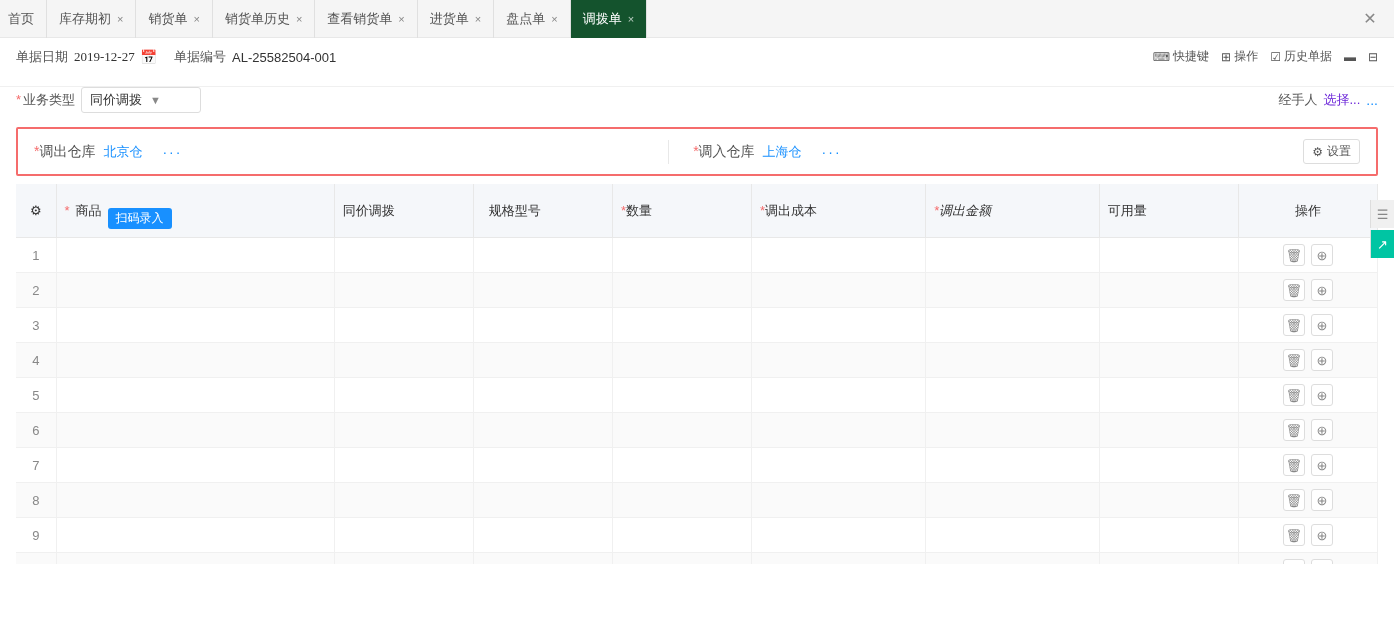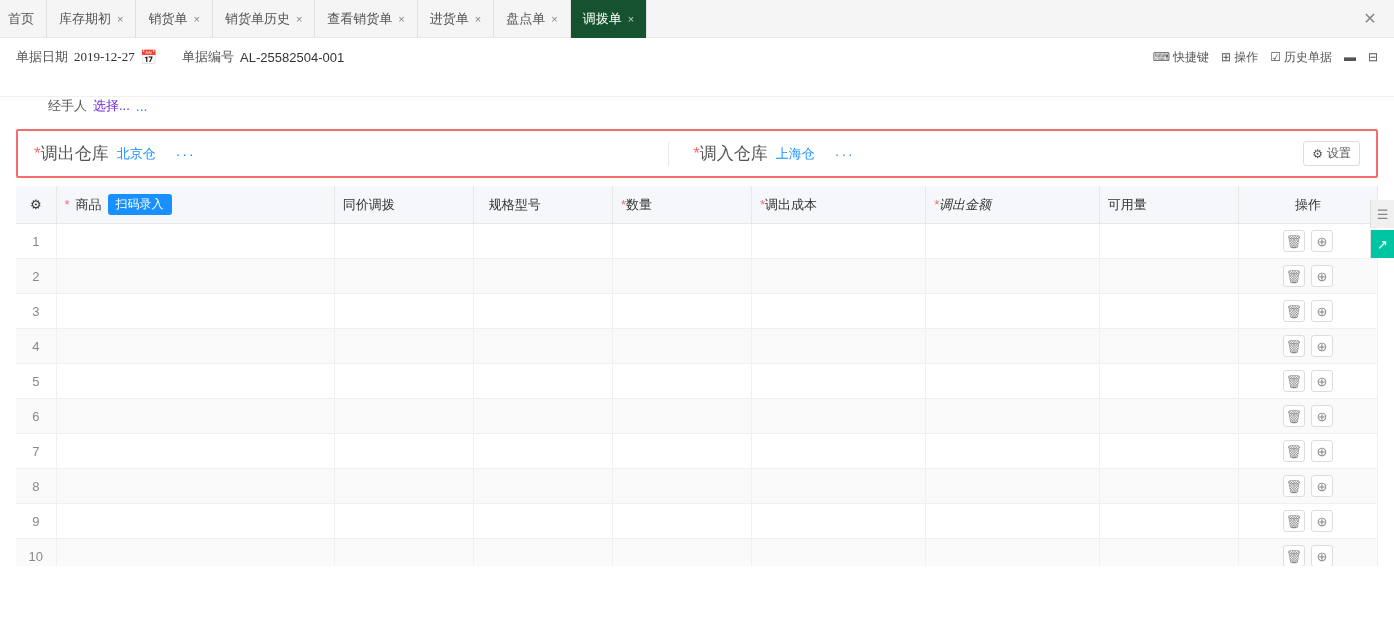--- a/index.html
+++ b/index.html
@@ -26,21 +26,21 @@
     .window-close {
       margin-left: auto; display: flex; align-items: center; justify-content: center;
       width: 32px; height: 32px; cursor: pointer; color: #888; font-size: 16px;
     }
 
     
     .form-area {
       padding: 10px 16px 6px 16px; border-bottom: 1px solid #f0f0f0;
     }
     .form-row {
-      display: flex; align-items: center; margin-bottom: 24px; gap: 24px;
+      display: flex; align-items: flex-start; margin-bottom: 14px; gap: 16px;
     }
     .form-field {
       display: flex; align-items: center; gap: 6px;
     }
     .field-label {
       color: #555; white-space: nowrap; font-size: 13px;
     }
     .field-label .required { color: #f56c6c; margin-right: 2px; }
     .field-value {
       color: #333; font-size: 13px;
@@ -57,21 +57,21 @@
 
     
     .warehouse-section {
       border: 2px solid #f56c6c; margin: 6px 16px 8px 16px; padding: 10px 16px;
       display: flex; align-items: center; gap: 0; border-radius: 2px;
     }
     .wh-field {
       display: flex; align-items: center; gap: 8px; flex: 1;
     }
     .wh-label {
-      color: #555; white-space: nowrap; font-size: 17px;
+      color: #555; white-space: nowrap; font-size: 14px;
     }
     .wh-label .required { color: #f56c6c; }
     .wh-value {
       color: #1890ff; font-size: 13px; cursor: pointer;
     }
     .more-dots {
       color: #1890ff; cursor: pointer; margin-left: 12px; font-size: 14px; letter-spacing: 2px;
     }
     .wh-divider {
       width: 1px; background: #e8e8e8; height: 24px; margin: 0 24px;
@@ -132,21 +132,21 @@
     }
     .op-btn {
       width: 22px; height: 22px; display: flex; align-items: center; justify-content: center;
       border: 1px solid #ddd; border-radius: 3px; cursor: pointer; color: #888;
       font-size: 13px; background: #fff;
     }
 
     
     .scan-btn {
       background: #1890ff; color: #fff; border: none; border-radius: 3px;
-      padding: 2px 8px; font-size: 12px; cursor: pointer; white-space: nowrap;
+      padding: 2px 8px; font-size: 12px; cursor: pointer; white-space: nowrap; margin-top: 16px;
     }
     .th-with-scan {
       display: flex; align-items: center; gap: 6px;
     }
 
     
     .right-sidebar {
       position: fixed; right: 0; top: 200px; display: flex; flex-direction: column;
       gap: 2px; z-index: 100;
     }
@@ -228,20 +228,29 @@
         <span>▬</span>
       </div>
       <div class="toolbar-btn">
         <span>⊟</span>
       </div>
     </div>
   </div>
 </div>
 
 <div class="second-row">
+  <div class="select-field">
+    <span class="field-label">
+      <span class="required">*</span><span>业务类型</span>
+    </span>
+    <div class="select-box">
+      <span>同价调拨</span>
+      <span class="select-arrow">▼</span>
+    </div>
+  </div>
   <div class="agent-field">
     <span class="field-label">经手人</span>
     <span class="agent-placeholder">选择...</span>
     <span class="agent-more">...</span>
   </div>
 </div>
 
 <div class="warehouse-section">
   <div class="wh-field">
     <span class="wh-label">

